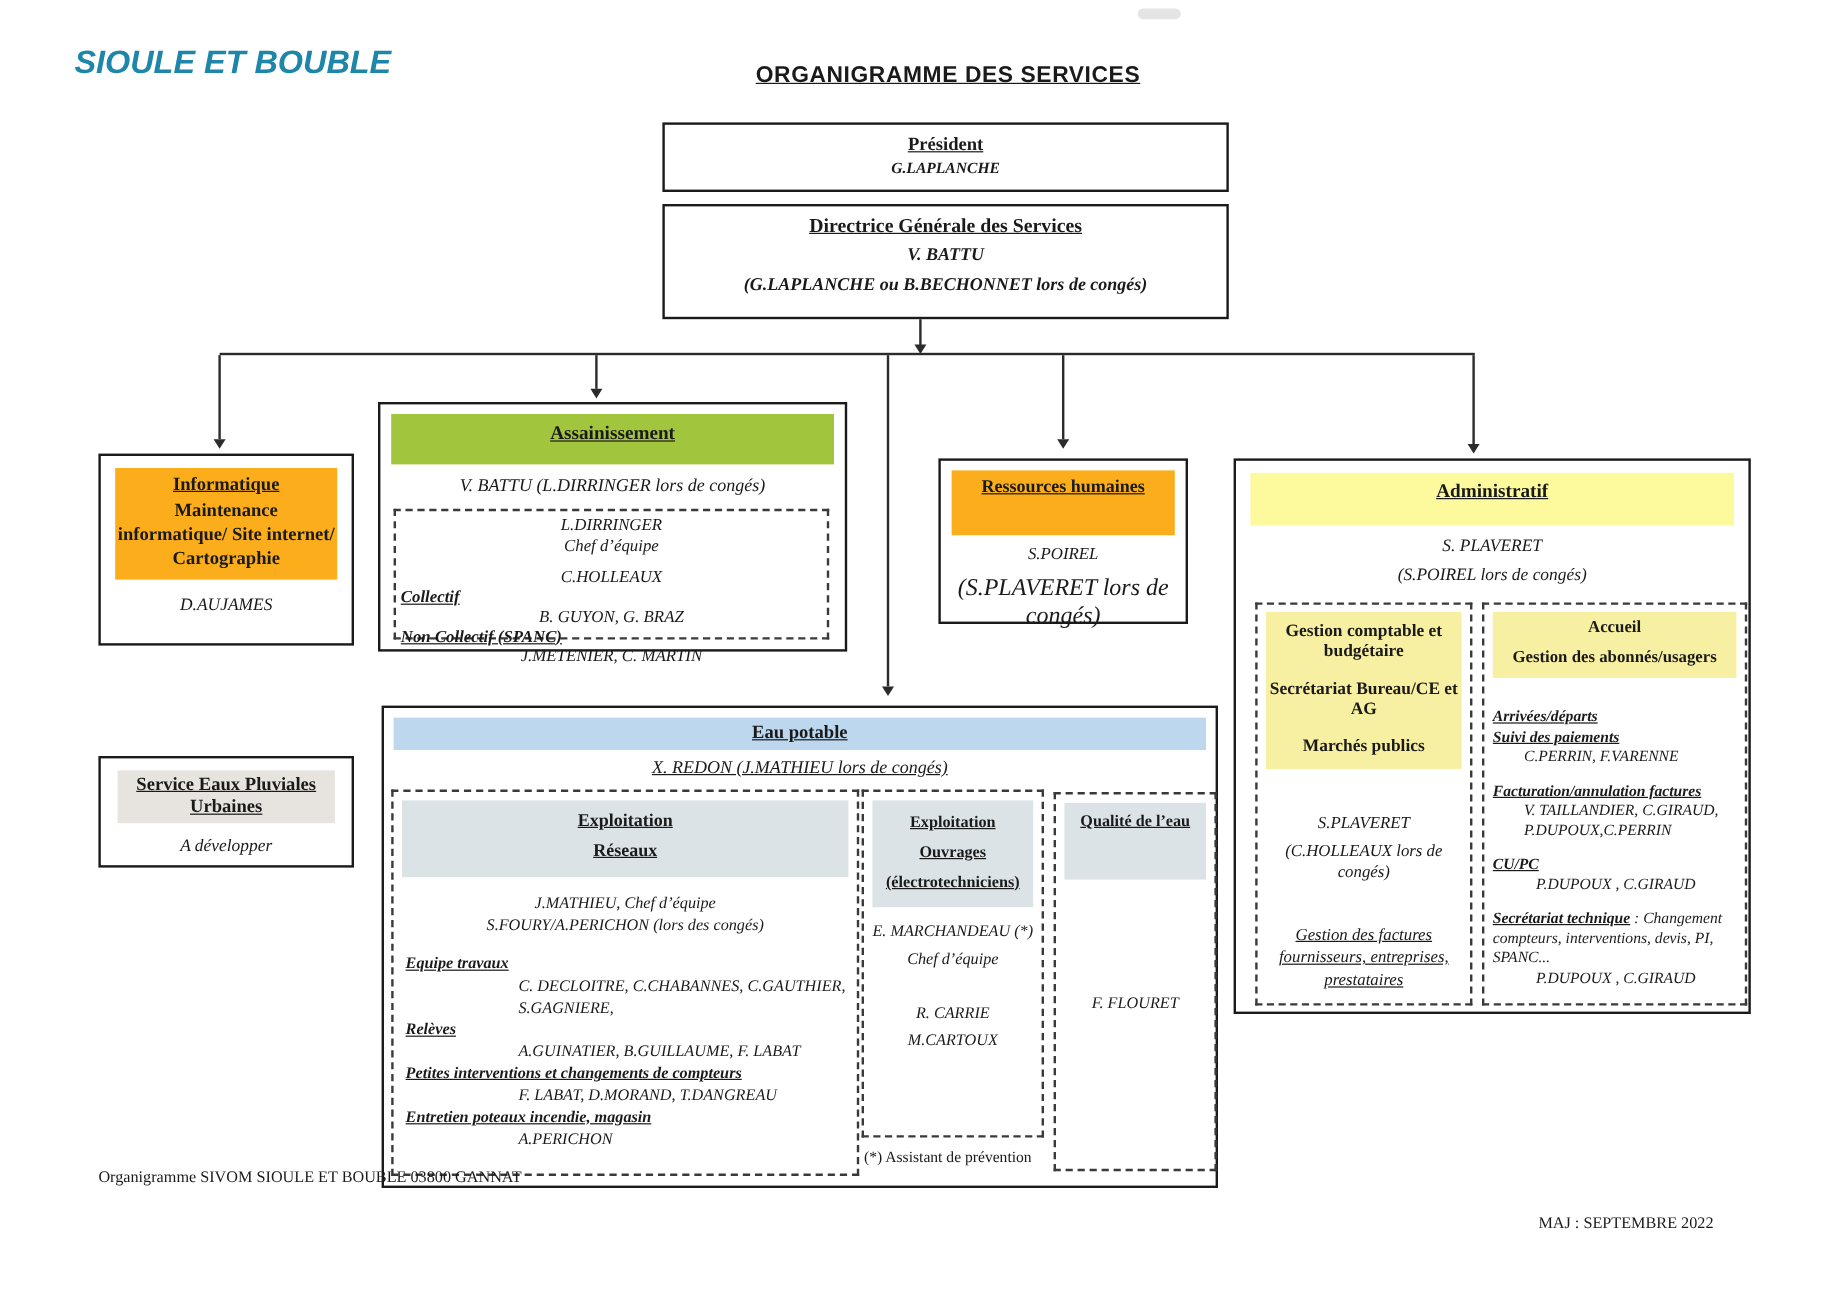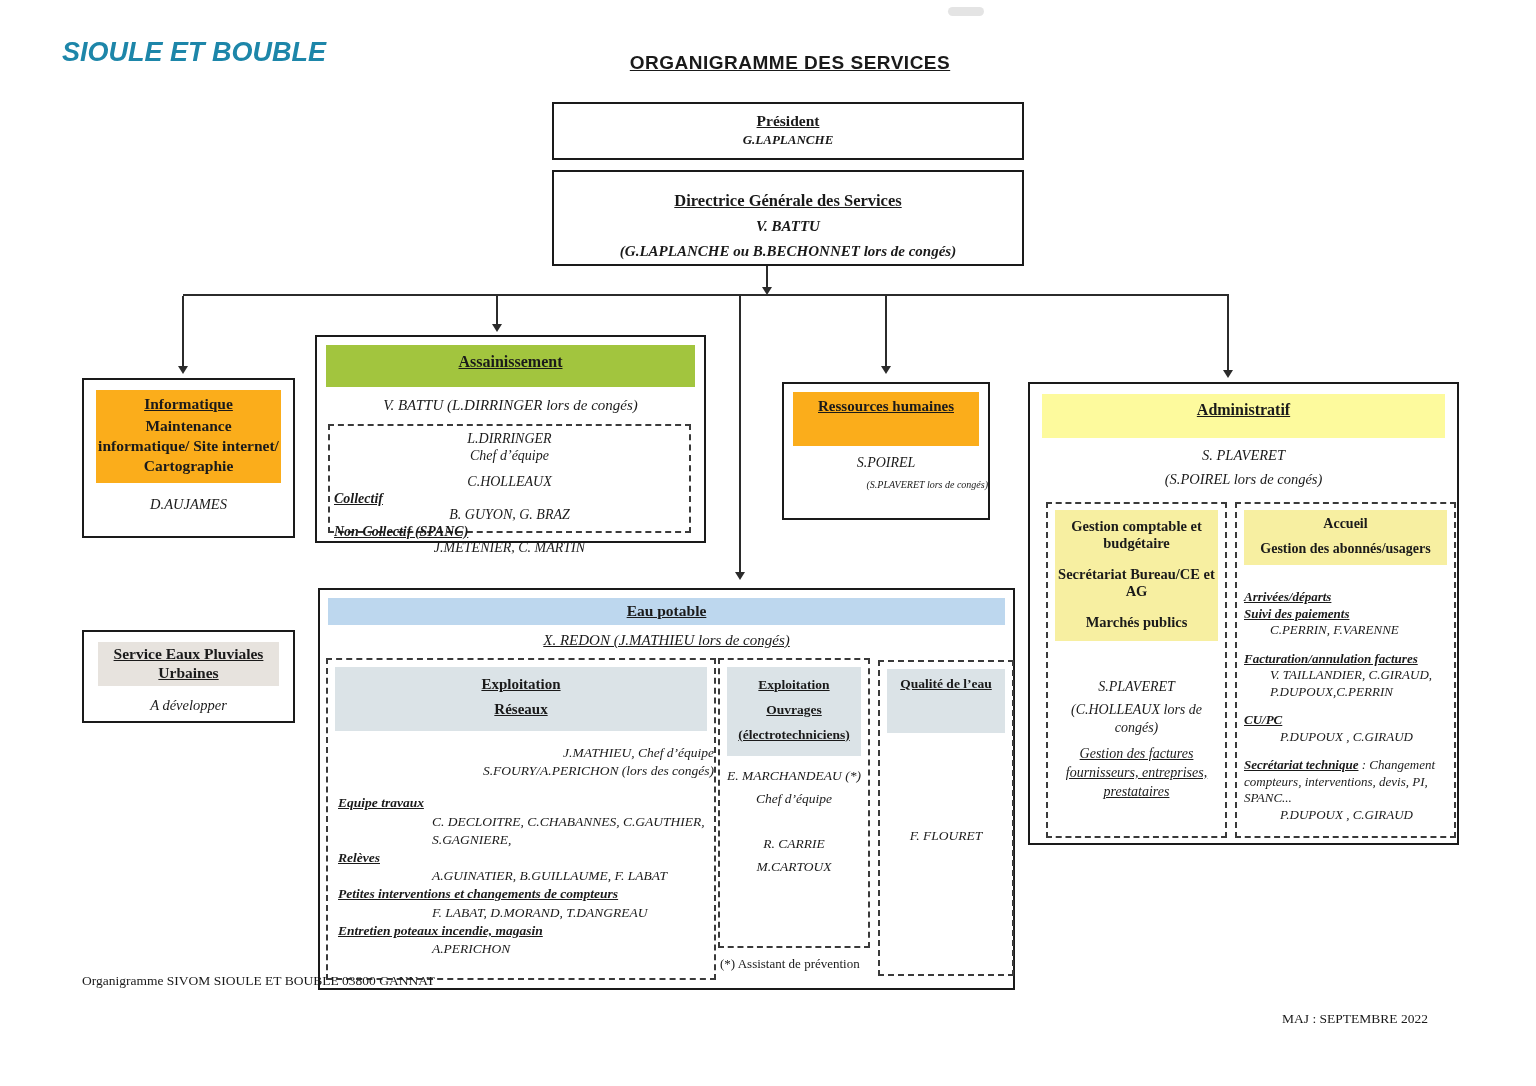--- a/index.html
+++ b/index.html
@@ -20,21 +20,21 @@
   
   .box{position:absolute;border:2px solid #1a1a1a;background:#fff;box-sizing:border-box;}
   .dash{position:absolute;border:2px dashed #3a3a3a;box-sizing:border-box;}
   
   .cl{position:absolute;background:#2b2b2b;}
   .ah{position:absolute;width:0;height:0;border-left:5px solid transparent;border-right:5px solid transparent;border-top:8px solid #2b2b2b;}
   
   .pres{left:552px;top:102px;width:472px;height:58px;padding-top:8px;}
   .pres .t1{font-size:15.5px;}
   .pres .t2{font-size:13px;margin-top:2px;}
-  .dir{left:552px;top:170px;width:472px;height:96px;padding-top:19px;}
+  .dir{left:552px;top:170px;width:472px;height:96px;padding-top:6px;}
   .dir .t1{font-size:16.5px;}
   .dir .t2{font-size:15px;margin-top:7px;}
   .dir .t3{font-size:15px;margin-top:8px;}
   
   .info{left:82px;top:378px;width:213px;height:160px;}
   .info-hdr{margin:10px 12px 0;background:var(--orange);padding:5px 2px 7px;}
   .info-hdr .h1{font-size:15.5px;}
   .info-hdr .h2{font-size:15.5px;line-height:1.3;margin-top:3px;}
   .info-name{font-size:14.5px;margin-top:13px;}
   
@@ -46,52 +46,52 @@
   .green-hdr{margin:8px 9px 0;background:var(--green);height:42px;padding-top:8px;box-sizing:border-box;font-size:16px;}
   .assain-mgr{font-size:15px;margin-top:10px;}
   .dashA{left:11px;right:13px;top:87px;bottom:8px;padding-top:5px;font-style:italic;font-size:14px;}
   .dashA .row{line-height:16.5px;}
   .mt10{margin-top:10px;}
   .lbl{font-weight:bold;text-decoration:underline;text-align:left;padding-left:4px;}
   
   .rh{left:782px;top:382px;width:208px;height:138px;}
   .rh-hdr{margin:8px 9px 0;background:var(--orange);height:54px;padding-top:6px;box-sizing:border-box;font-size:15px;}
   .rh-name{font-size:14px;margin-top:9px;}
-  .rh-note{font-size:10px;margin-top:8px;text-align:right;}
+  .rh-note{font-size:20px;margin-top:8px;}
   
   .admin{left:1028px;top:382px;width:431px;height:463px;}
   .yellow-hdr{margin:10px 12px 0;background:var(--yellow);height:44px;padding-top:7px;box-sizing:border-box;font-size:16px;}
   .admin-name{font-size:14.5px;margin-top:9px;}
   .admin-note{font-size:14.5px;margin-top:7px;}
   .dashC{left:16px;top:118px;width:181px;height:336px;}
   .yb{margin:6px 7px 0;background:var(--yellow_soft);padding:8px 3px 10px;font-weight:bold;font-size:14.5px;line-height:1.2;text-align:center;}
   .yb .gap{height:13px;}
   .compt-name{font-size:14px;margin-top:38px;}
   .compt-note{font-size:14px;margin-top:6px;line-height:1.3;padding:0 10px;}
-  .compt-mission{font-size:14px;margin-top:8px;line-height:1.35;padding:0 6px;}
+  .compt-mission{font-size:14px;margin-top:34px;line-height:1.35;padding:0 6px;}
   .dashB{left:205px;top:118px;width:221px;height:336px;}
   .yb2{margin:6px 7px 0;background:var(--yellow_soft);padding:6px 2px 8px;font-weight:bold;font-size:14px;text-align:center;}
   .yb2 .gap{height:9px;}
   .acc{padding:0 7px;font-style:italic;font-size:13px;text-align:left;}
   .acc .row{line-height:16.5px;}
   .acc .first{margin-top:24px;}
   .acc .ind{padding-left:26px;}
   .acc .ind2{padding-left:36px;}
   .acc .sp{height:12px;}
   
   .eau{left:318px;top:588px;width:697px;height:402px;}
   .blue-hdr{margin:8px 8px 0;background:var(--blue_light);padding:4px 0 5px;font-size:15.5px;}
   .eau-mgr{font-size:15px;margin-top:7px;}
   .bg-hdr{margin:7px 7px 0;background:var(--blue_grey);box-sizing:border-box;font-size:15px;text-align:center;font-weight:bold;}
   .dashR{left:6px;top:68px;width:390px;height:322px;}
   .dashR .bg-hdr{height:64px;padding-top:9px;}
   .dashR .bg-hdr .sp{height:8px;}
   .res{font-style:italic;font-size:13.5px;text-align:left;}
   .res .row{line-height:18.2px;}
-  .res .cen{text-align:right;}
+  .res .cen{text-align:center;}
   .res .first{margin-top:13px;}
   .res .ind{padding-left:104px;}
   .res .lbl2{font-weight:bold;text-decoration:underline;padding-left:10px;}
   .res .sp{height:14px;}
   .dashO{left:398px;top:68px;width:152px;height:290px;}
   .dashO .bg-hdr{padding:6px 0 8px;font-size:13.5px;line-height:1.85;}
   .ouv{font-style:italic;font-size:13.5px;}
   .ouv .row{line-height:23px;}
   .ouv .first{margin-top:8px;}
   .ouv .sp{height:22px;}

